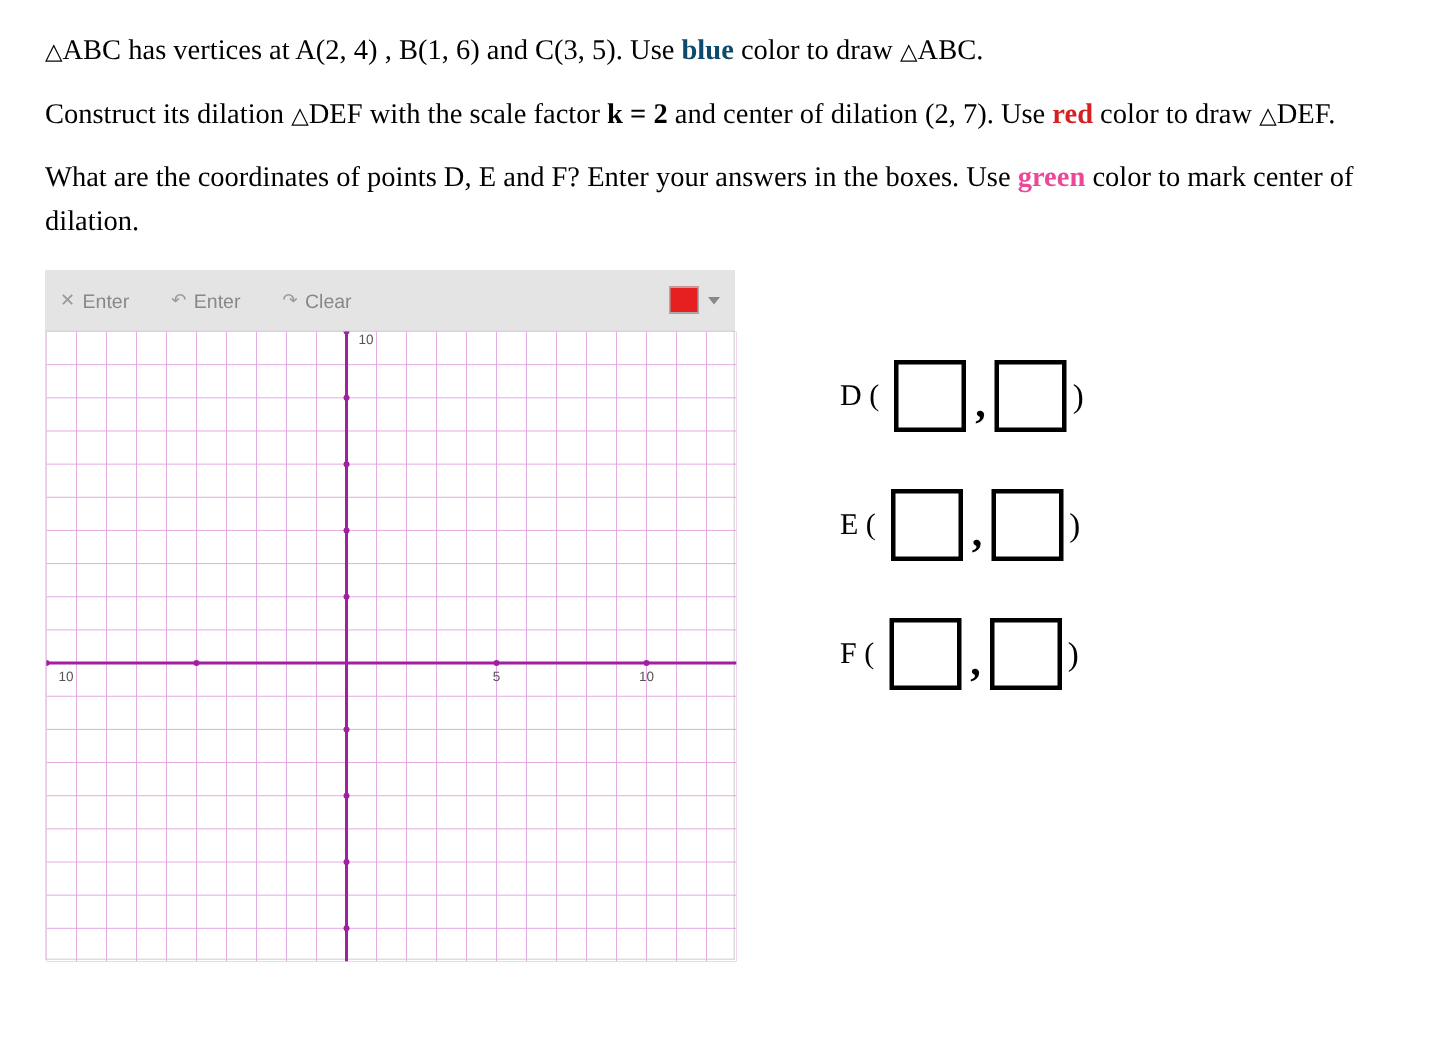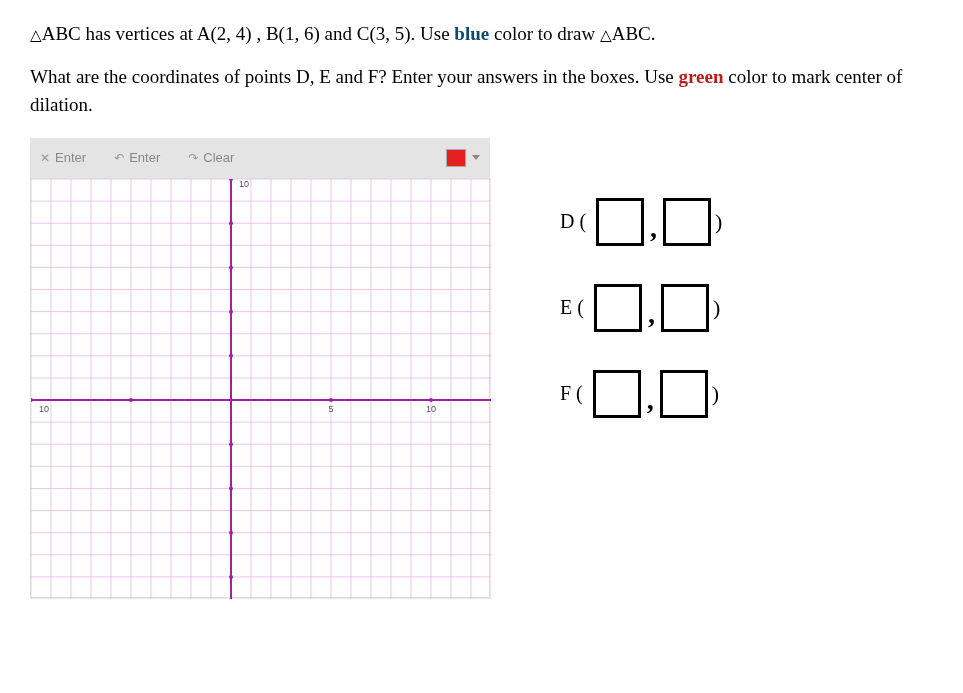--- a/index.html
+++ b/index.html
@@ -10,21 +10,21 @@
       background: #fff;
       padding: 20px 30px;
       width: 963px;
     }
     .problem-text p {
       margin-bottom: 14px;
       line-height: 1.5;
     }
     .blue { color: #0c4a6e; font-weight: bold; }
     .red { color: #d62020; font-weight: bold; }
-    .green { color: #b91c1c; font-weight: bold; }
+    .green { color: #ec4899; font-weight: bold; }
     .bold { font-weight: bold; }
     .tri { font-size: 0.8em; }
     .work-area {
       margin-top: 18px;
       display: flex;
       align-items: flex-start;
     }
     .graph-tool {
       width: 460px;
     }
@@ -98,20 +98,23 @@
     }
     .comma { font-size: 28px; font-weight: bold; margin: 0 2px; position: relative; top: 6px; }
     .paren { font-size: 22px; }
   </style>
 </head>
 <body>
 
 <div class="problem-text">
   <p>
     <span class="tri">△</span><span>ABC has vertices at A(2, 4) , B(1, 6) and C(3, 5). Use </span><span class="blue">blue</span><span> color to draw </span><span class="tri">△</span><span>ABC.</span>
+  </p>
+  <p>
+    <span>Construct its dilation </span><span class="tri">△</span><span>DEF with the scale factor </span><span class="bold">k = 2</span><span> and center of dilation (2, 7). Use </span><span class="red">red</span><span> color to draw </span><span class="tri">△</span><span>DEF.</span>
   </p>
   <p>
     <span>What are the coordinates of points D, E and F? Enter your answers in the boxes. Use </span><span class="green">green</span><span> color to mark center of dilation.</span>
   </p>
 </div>
 
 <div class="work-area">
   <div class="graph-tool">
     <div class="toolbar">
       <div class="toolbar-btn">

